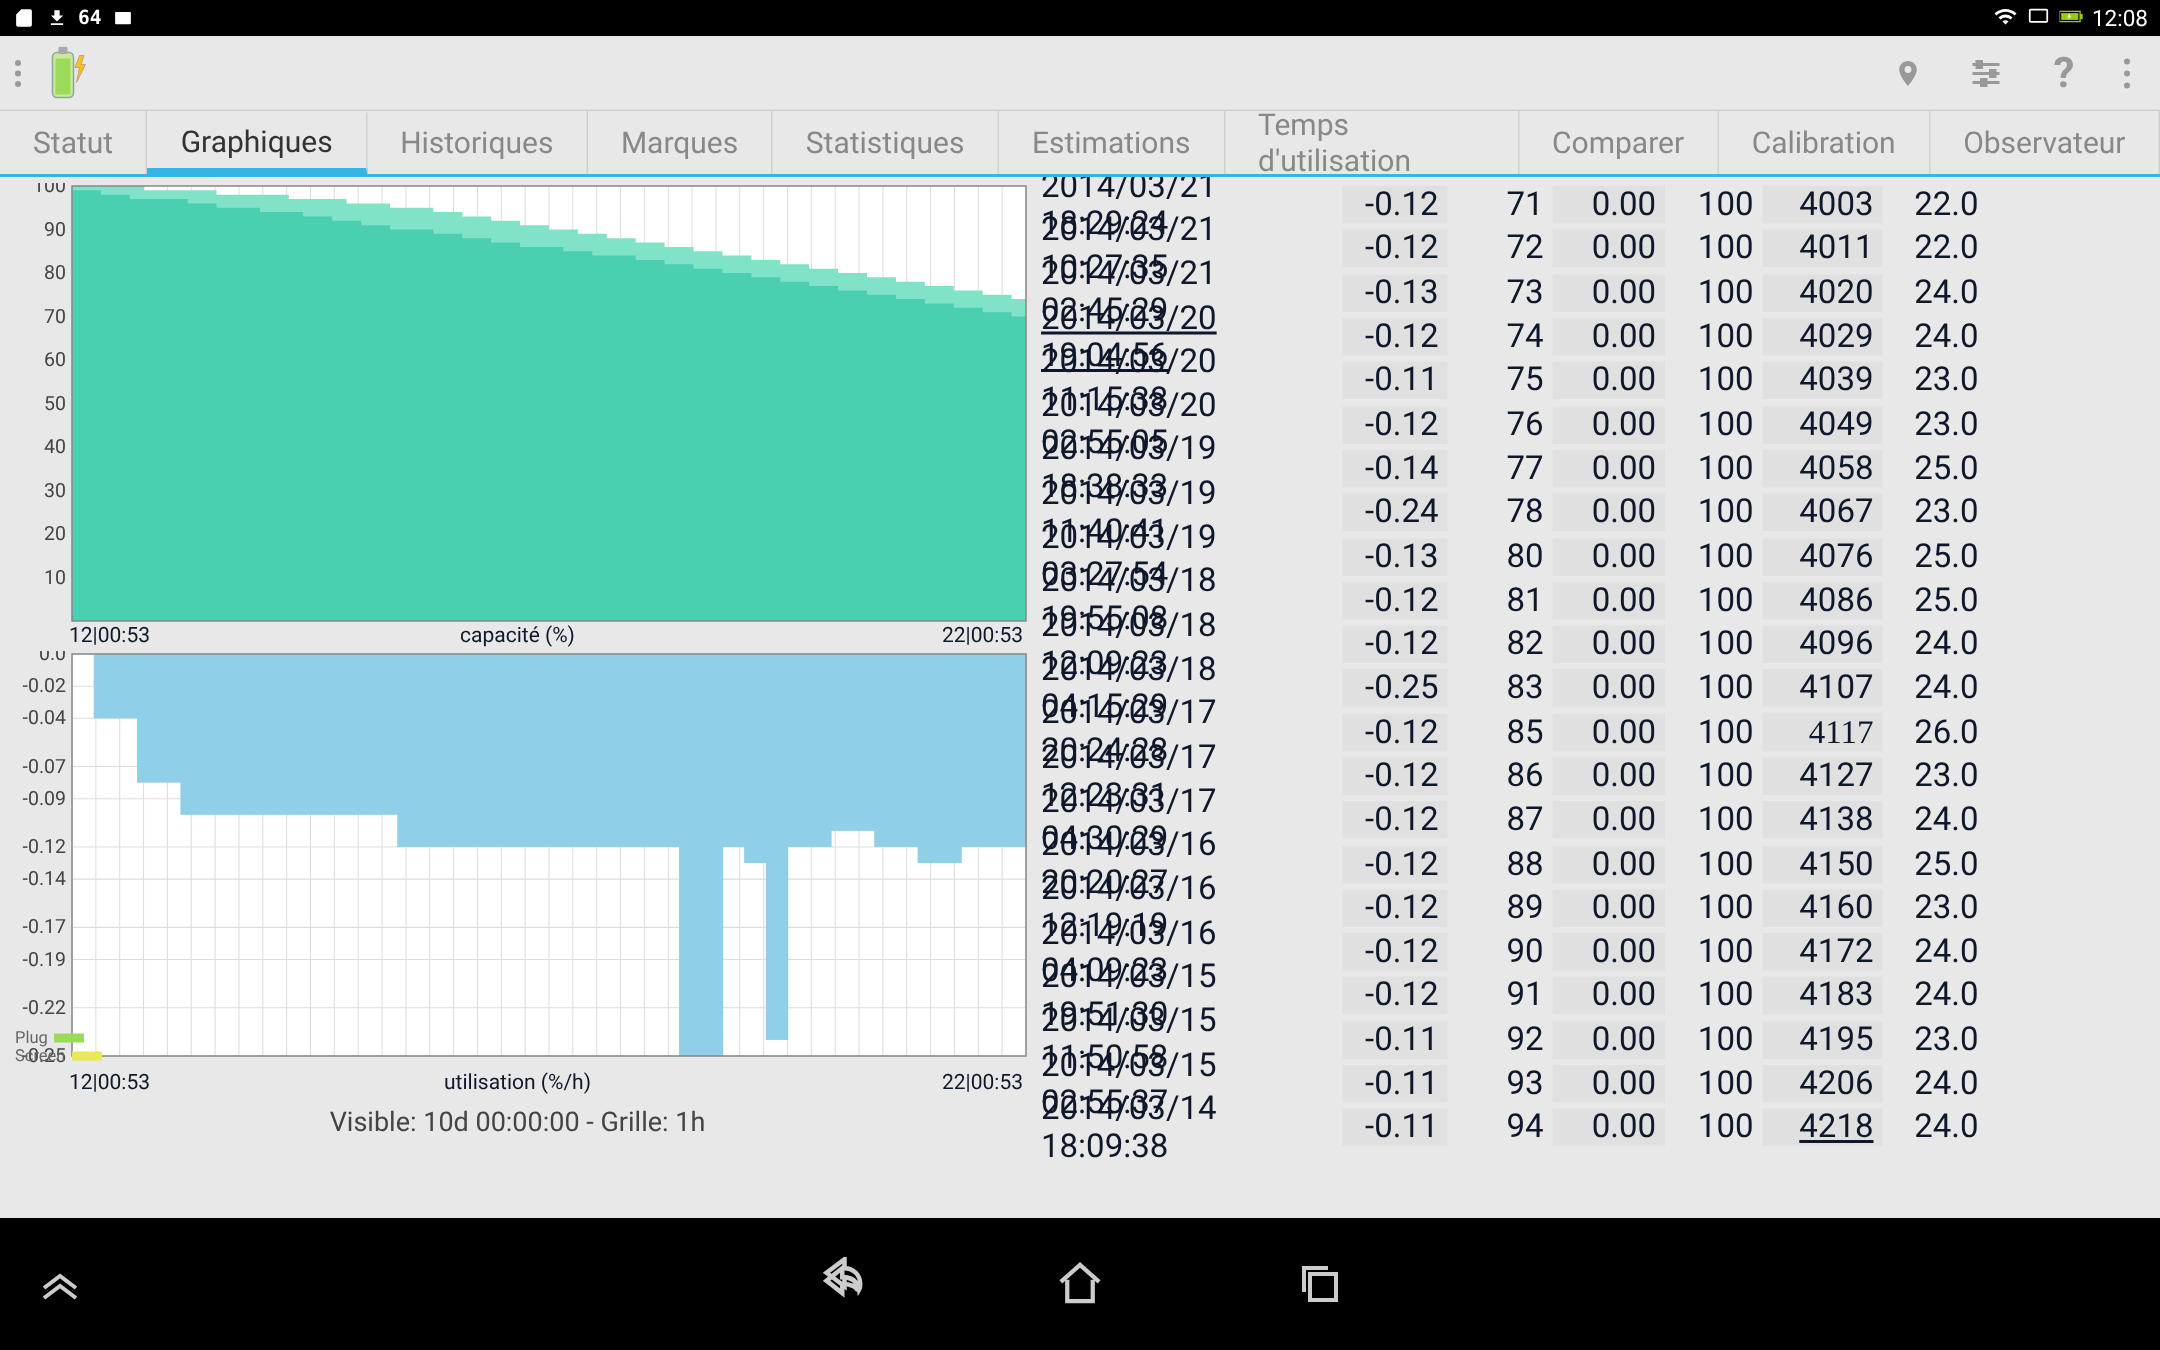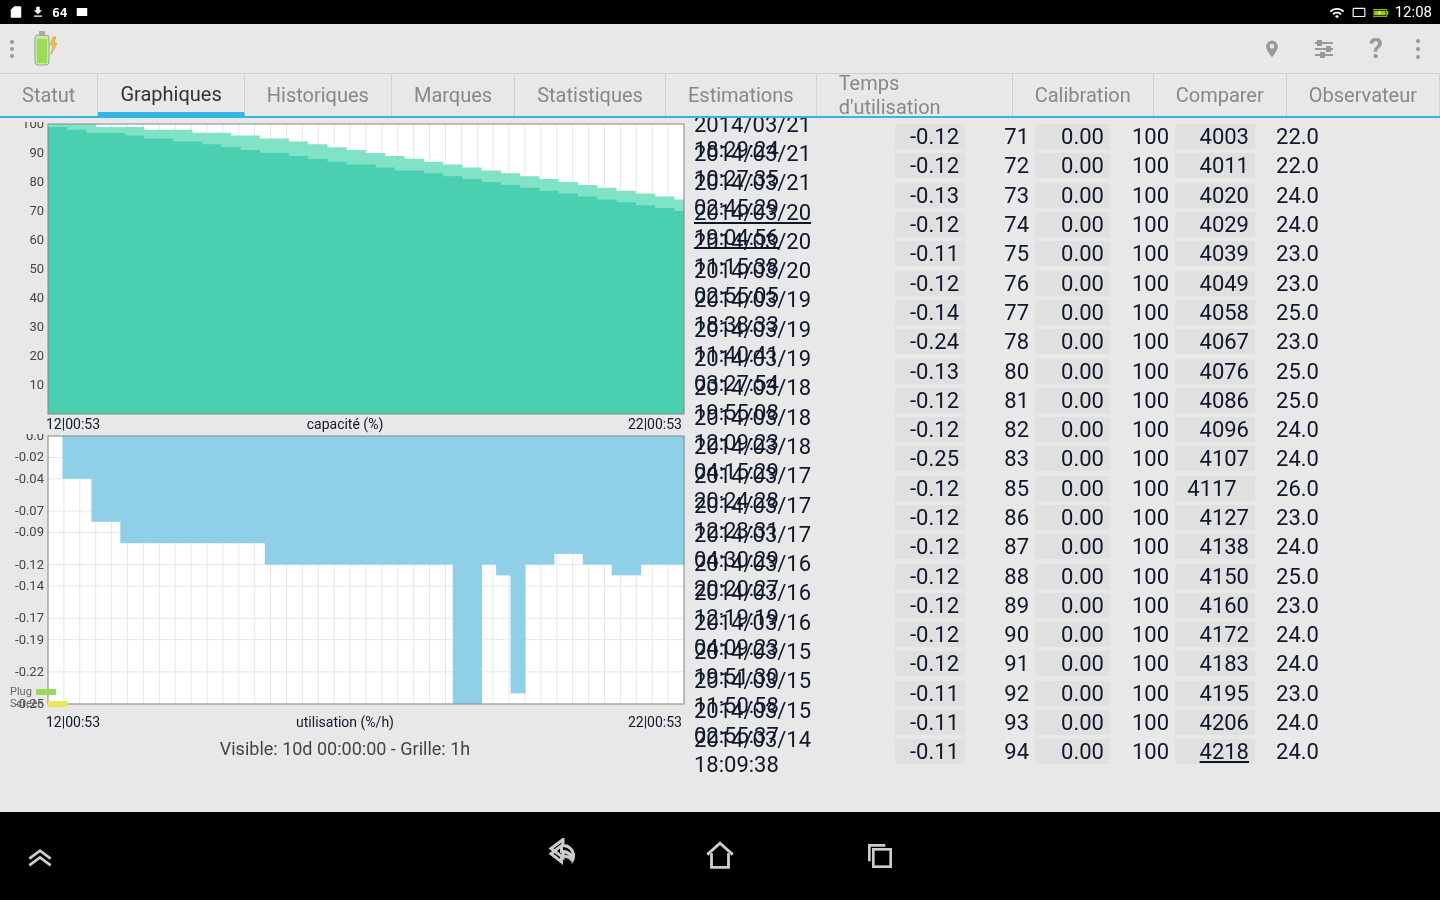--- a/index.html
+++ b/index.html
@@ -1,19 +1,19 @@
 <!DOCTYPE html>
 <html><head>
 <meta charset="utf-8">
 <style>
 * { margin: 0; padding: 0; box-sizing: border-box; }
 body { font-family: Roboto, Arial, sans-serif; width: 1440px; height: 900px; background: #000; overflow: hidden; }
 .status-bar { height: 24px; background: #000; display: flex; align-items: center; color: #fff; font-size: 13px; padding: 0 8px; }
 .status-left { display: flex; gap: 6px; align-items: center; }
-.status-right { margin-left: auto; display: flex; gap: 6px; align-items: flex-end; }
+.status-right { margin-left: auto; display: flex; gap: 6px; align-items: flex-start; }
 .status-icon { width: 16px; height: 16px; display: inline-flex; align-items: center; justify-content: center; }
 .app-area { height: 788px; background: #e8e8e8; }
 .app-header { height: 49px; display: flex; align-items: center; padding: 0 10px; background: #e8e8e8; }
 .app-header .overflow-left { width: 10px; height: 24px; display: flex; flex-direction: column; justify-content: space-between; padding: 3px 0; margin-right: 10px; }
 .overflow-dot { width: 4px; height: 4px; background: #999; border-radius: 50%; }
 .battery-icon { width: 30px; height: 36px; position: relative; margin-right: 8px; }
 .app-title { font-size: 22px; color: #333; }
 .header-actions { margin-left: auto; display: flex; gap: 28px; align-items: center; padding-right: 10px; }
 .action-icon { width: 24px; height: 24px; color: #999; display: flex; align-items: center; justify-content: center; font-size: 24px; }
 .tabs { height: 45px; display: flex; align-items: center; border-top: 1px solid #d0d0d0; border-bottom: 2px solid #33b5e5; background: #e8e8e8; }
@@ -123,22 +123,22 @@
   </div>
 
   <div class="tabs" id="tabs-container">
       <div class="tab">Statut</div>
       <div class="tab active">Graphiques</div>
       <div class="tab">Historiques</div>
       <div class="tab">Marques</div>
       <div class="tab">Statistiques</div>
       <div class="tab">Estimations</div>
       <div class="tab">Temps d'utilisation</div>
+      <div class="tab">Comparer</div>
       <div class="tab">Calibration</div>
-      <div class="tab">Comparer</div>
       <div class="tab">Observateur</div>
     </div>
 
   <div class="content">
     <div class="charts-panel">
       <div class="chart-box">
         <svg id="chart1" class="chart-svg" width="682" height="310">
             <rect x="44" y="2" width="636" height="290" fill="#fff"></rect>
             <line x1="44" x2="44" y1="2" y2="292" stroke="#ddd" stroke-width="0.7"></line>
             <line x1="59.9" x2="59.9" y1="2" y2="292" stroke="#ddd" stroke-width="0.7"></line>
@@ -433,21 +433,21 @@
           <div style="width: 65px; text-align: right; padding-right: 6px; padding-left: 0px;">100</div>
           <div class="shaded" style="width: 80px; text-align: right; padding-right: 6px; padding-left: 0px;">4107</div>
           <div style="width: 70px; text-align: right; padding-right: 6px; padding-left: 0px;">24.0</div>
         </div>
         <div class="data-row">
           <div style="width: 205px; text-align: left; padding-right: 6px; padding-left: 4px;">2014/03/17  20:24:28</div>
           <div class="shaded" style="width: 70px; text-align: right; padding-right: 6px; padding-left: 0px;">-0.12</div>
           <div style="width: 70px; text-align: right; padding-right: 6px; padding-left: 0px;">85</div>
           <div class="shaded" style="width: 75px; text-align: right; padding-right: 6px; padding-left: 0px;">0.00</div>
           <div style="width: 65px; text-align: right; padding-right: 6px; padding-left: 0px;">100</div>
-          <div class="shaded" style="width: 80px; text-align: center; padding-right: 6px; padding-left: 0px;">4117</div>
+          <div class="shaded" style="width: 80px; text-align: right; padding-right: 6px; padding-left: 0px; font-family: Liberation Serif, serif;">4117</div>
           <div style="width: 70px; text-align: right; padding-right: 6px; padding-left: 0px;">26.0</div>
         </div>
         <div class="data-row">
           <div style="width: 205px; text-align: left; padding-right: 6px; padding-left: 4px;">2014/03/17  12:23:31</div>
           <div class="shaded" style="width: 70px; text-align: right; padding-right: 6px; padding-left: 0px;">-0.12</div>
           <div style="width: 70px; text-align: right; padding-right: 6px; padding-left: 0px;">86</div>
           <div class="shaded" style="width: 75px; text-align: right; padding-right: 6px; padding-left: 0px;">0.00</div>
           <div style="width: 65px; text-align: right; padding-right: 6px; padding-left: 0px;">100</div>
           <div class="shaded" style="width: 80px; text-align: right; padding-right: 6px; padding-left: 0px;">4127</div>
           <div style="width: 70px; text-align: right; padding-right: 6px; padding-left: 0px;">23.0</div>

